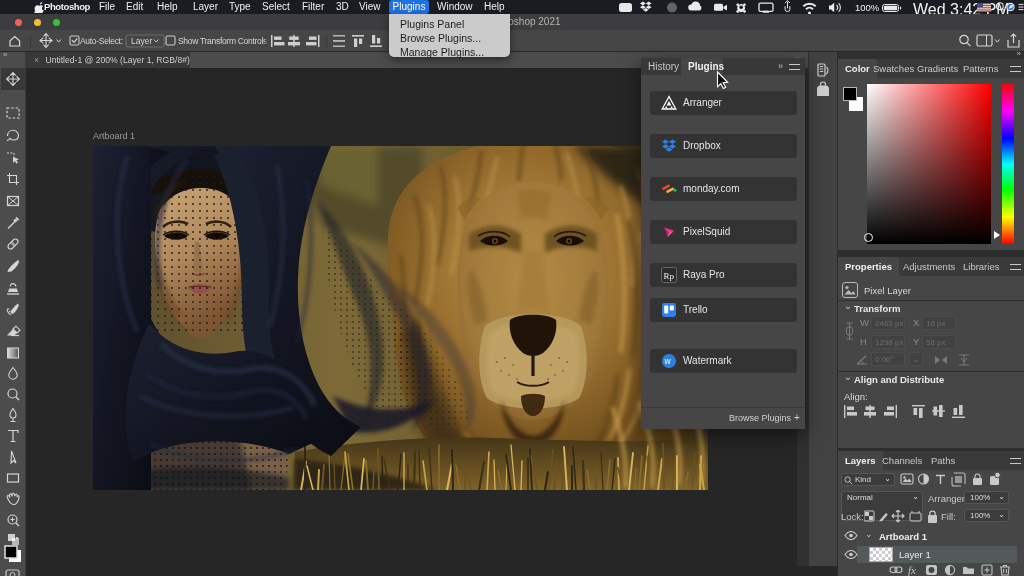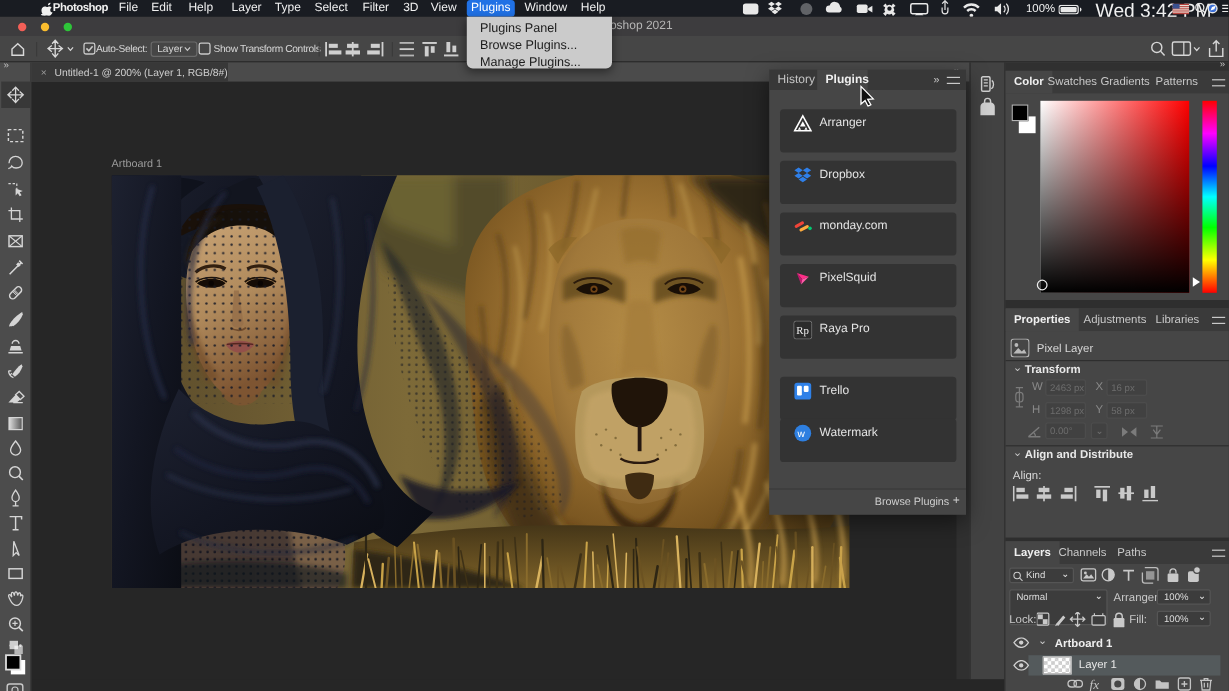--- a/index.html
+++ b/index.html
@@ -41,21 +41,21 @@
   #artlabel { left:66px; top:63px; font-size:9px; color:#9b9b9b; }
   #vscroll { left:797px; top:68px; width:11px; height:498px; background:#303030; }
 
   
   #statusbar { left:26px; top:566px; width:771px; height:10px; background:#3d3d3d; color:#c2c2c2; font-size:8.5px; }
 
   
   #pluginspanel { left:641px; top:58px; width:164px; height:371px; background:#464646;
                   box-shadow:0 6px 18px rgba(0,0,0,.5); z-index:50; }
   #pp-tabs { position:absolute; left:0; top:0; width:164px; height:17px; background:#383838; }
-  .pp-item { position:absolute; left:9px; width:147px; height:36px; background:#333333;
+  .pp-item { position:absolute; left:9px; width:147px; height:24px; background:#333333;
              border-radius:3px; color:#e4e4e4; font-size:10px; }
   .pp-item .lbl { position:absolute; left:33px; top:6px; }
   .pp-item .ic { position:absolute; left:11px; top:4px; width:16px; height:16px; }
 
   
   #strip { left:808px; top:52px; width:29px; height:514px; background:#424242; border-left:1px solid #303030; }
 
   
   #dock { left:837px; top:52px; width:187px; height:524px; background:#464646; border-left:1px solid #2c2c2c; }
   .ptabs { position:absolute; left:0; width:187px; height:19px; background:#3a3a3a; color:#c9c9c9; font-size:9.5px; }
@@ -688,21 +688,21 @@
         </svg>
       <span class="lbl">PixelSquid</span>
     </div>
     <div class="pp-item" style="top:205px;">
       <svg class="ic" viewBox="0 0 16 16">
           <rect x="0.5" y="0.5" width="15" height="15" rx="2" fill="#2b2b2b" stroke="#777" stroke-width=".8"></rect>
           <text x="2.5" y="11.5" font-size="9" fill="#eee" font-family="Liberation Serif">Rp</text>
         </svg>
       <span class="lbl">Raya Pro</span>
     </div>
-    <div class="pp-item" style="top:256px;">
+    <div class="pp-item" style="top:240px;">
       <svg class="ic" viewBox="0 0 16 16">
           <rect x="1" y="1" width="14" height="14" rx="2.4" fill="#2f81e8"></rect>
           <rect x="3.2" y="3.4" width="4" height="8.2" rx="1" fill="#fff"></rect>
           <rect x="8.8" y="3.4" width="4" height="5.2" rx="1" fill="#fff"></rect>
         </svg>
       <span class="lbl">Trello</span>
     </div>
     <div class="pp-item" style="top:291px;">
       <svg class="ic" viewBox="0 0 16 16">
           <circle cx="8" cy="8" r="7" fill="#2e7fe0"></circle>

